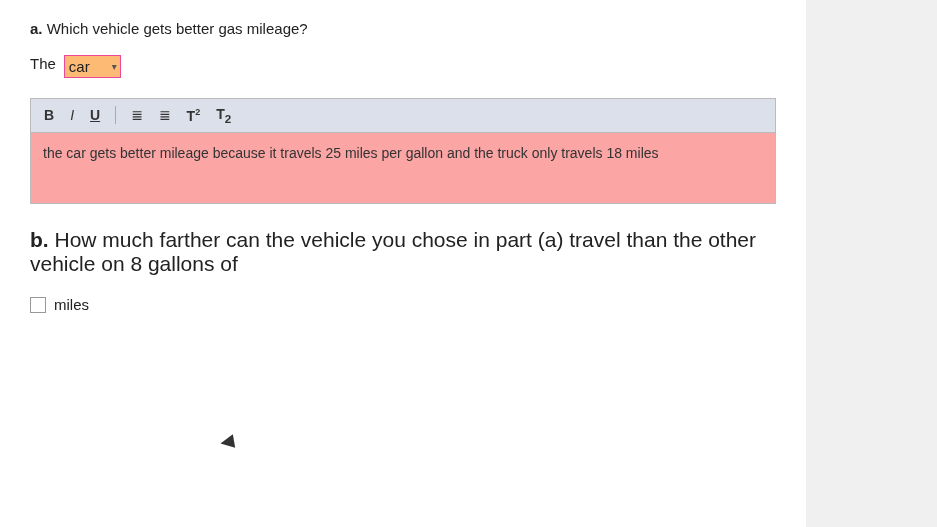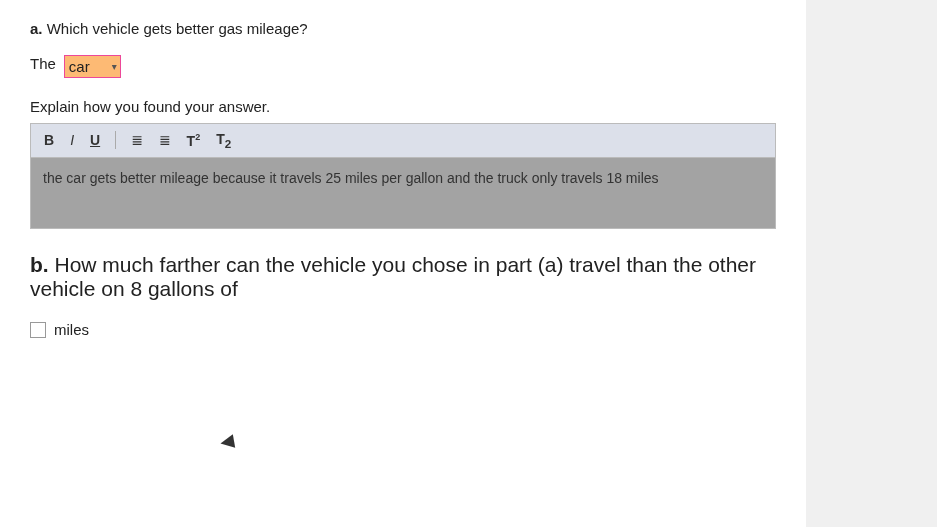--- a/index.html
+++ b/index.html
@@ -126,21 +126,21 @@
       height: 18px;
       background: #aaa;
       margin: 0 2px;
     }
 
     .toolbar-btn.t-sup sup {
       font-size: 9px;
     }
 
     .editor-content {
-      background: #a3a3a3;
+      background: #fca5a5;
       min-height: 70px;
       padding: 10px 12px;
       font-size: 14px;
       color: #333;
       border-top: none;
     }
 
     .editor-content p {
       line-height: 1.5;
     }
@@ -200,21 +200,20 @@
     <span class="the-text">The</span>
     <div class="dropdown-wrapper">
       <select>
         <option value="car" selected="">car</option>
         <option value="truck">truck</option>
       </select>
       <span class="dropdown-arrow">▾</span>
     </div>
   </div>
 
-  <div class="explain-label">Explain how you found your answer.</div>
 
   <div class="rich-text-editor">
     <div class="toolbar">
       <button class="toolbar-btn">B</button>
       <button class="toolbar-btn italic">I</button>
       <button class="toolbar-btn underline">U</button>
       <div class="toolbar-divider"></div>
       <button class="toolbar-btn" style="font-weight:normal;">≣</button>
       <button class="toolbar-btn" style="font-weight:normal;">≣</button>
       <button class="toolbar-btn t-sup">T<sup>2</sup></button>

